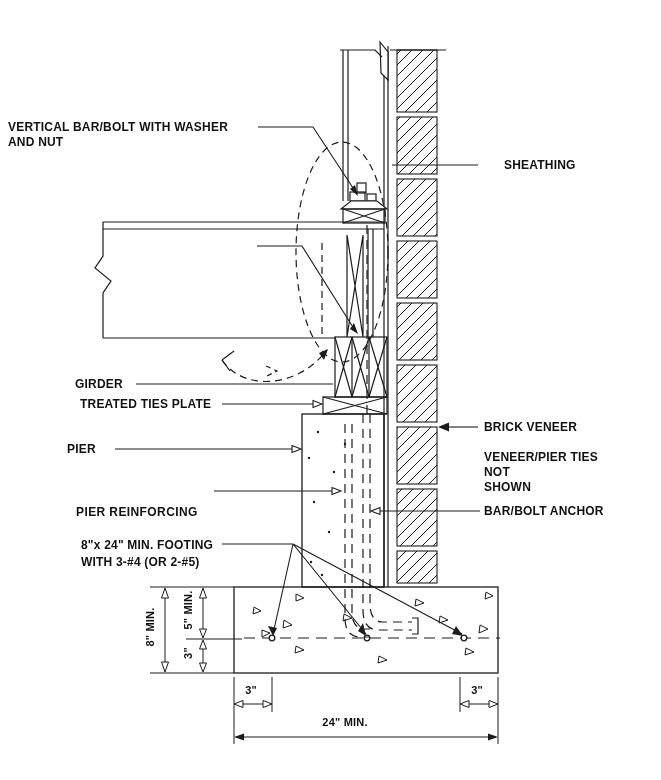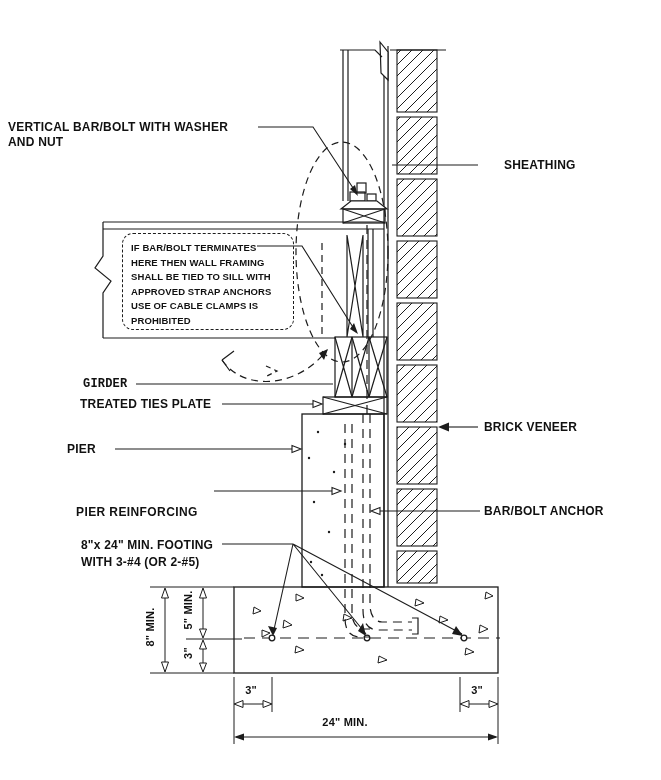--- a/index.html
+++ b/index.html
@@ -192,41 +192,35 @@
 
       <path d="M236,737 H496"></path>
       <polygon points="234,737 244,733.5 244,740.5" fill="#1c1c1c" stroke="none"></polygon>
       <polygon points="498,737 488,733.5 488,740.5" fill="#1c1c1c" stroke="none"></polygon>
     </g>
   </svg>
 
   <div class="lbl" style="left:8px;top:120px;">VERTICAL BAR/BOLT WITH WASHER
 AND NUT</div>
 
-  <div class="notebox">
-    <div class="lbl sm" style="position:static;">IF BAR/BOLT TERMINATES
-HERE THEN WALL FRAMING
-SHALL BE TIED TO SILL WITH
-APPROVED STRAP ANCHORS
-USE OF CABLE CLAMPS IS
-PROHIBITED</div>
-  </div>
 
   <div class="lbl" style="left:482px;top:158px;margin-left:22px;">SHEATHING</div>
 
-  <div class="lbl" style="left:83px;top:377px;font-family:Liberation Mono, monospace;">GIRDER</div>
+  <div class="lbl" style="left:75px;top:377px;">GIRDER</div>
 
   <div class="lbl" style="left:80px;top:397px;">TREATED TIES PLATE</div>
 
   <div class="lbl" style="left:67px;top:442px;">PIER</div>
 
   <div class="lbl" style="left:76px;top:505px;letter-spacing:.4px;">PIER REINFORCING</div>
 
   <div class="lbl" style="left:484px;top:420px;">BRICK VENEER</div>
 
+  <div class="lbl" style="left:484px;top:450px;">VENEER/PIER TIES NOT
+SHOWN</div>
 
   <div class="lbl" style="left:484px;top:504px;">BAR/BOLT ANCHOR</div>
 
   <div class="lbl" style="left:81px;top:537px;line-height:17px;">8"x 24" MIN. FOOTING
 WITH 3-#4 (OR 2-#5)</div>
 
   <div class="lbl dim vlbl" style="left:126px;top:621px;width:48px;">8" MIN.</div>
   <div class="lbl dim vlbl" style="left:164px;top:604px;width:48px;">5" MIN.</div>
   <div class="lbl dim vlbl" style="left:176px;top:647px;width:24px;">3"</div>
   <div class="lbl dim" style="left:238px;top:684px;width:26px;text-align:center;">3"</div>

